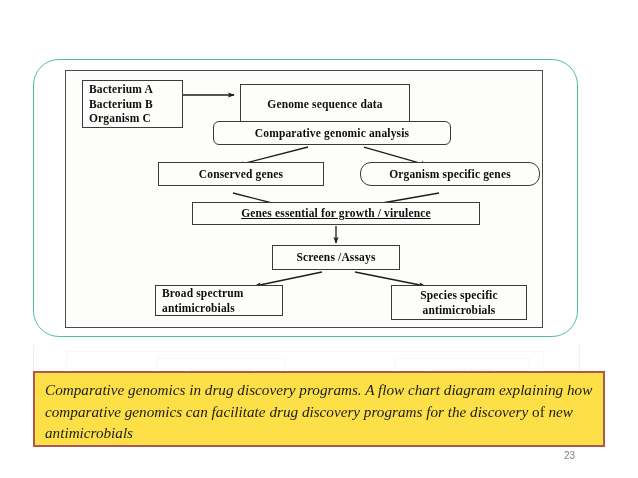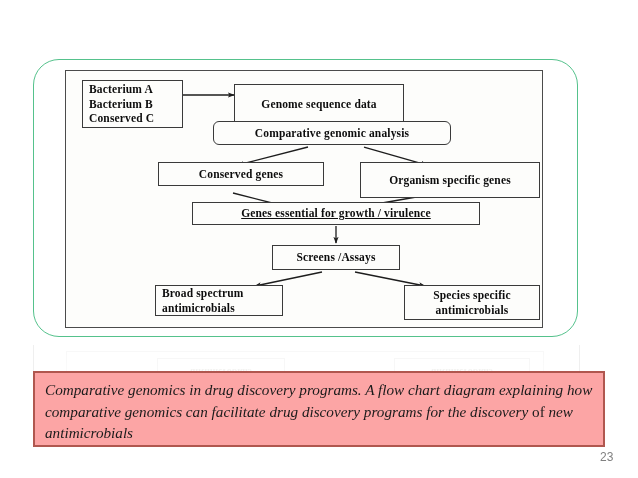--- a/index.html
+++ b/index.html
@@ -127,42 +127,42 @@
     pointer-events: none;
   }
 
   
   #caption-box {
     position: absolute;
     left: 33px;
     top: 371px;
     width: 572px;
     height: 76px;
-    background: #fca5a5;
+    background: #fde047;
     border: 2px solid #b0574f;
     box-sizing: border-box;
     padding: 6px 10px 0 10px;
   }
   #caption-text {
     font-family: "Liberation Serif", serif;
     font-style: italic;
     font-size: 15.2px;
     line-height: 21.5px;
     color: #1b1b1b;
     margin: 0;
   }
   #caption-text .upright { font-style: normal; }
 
   
   #slide-number {
     position: absolute;
-    left: 600px;
+    left: 564px;
     top: 450px;
     font-family: "Liberation Sans", sans-serif;
-    font-size: 12px;
+    font-size: 10px;
     color: #808080;
   }
 </style>
 </head>
 <body>
 
 <div id="slide">
 
   <div id="reflection">
     <div class="refl-inner">
@@ -202,38 +202,38 @@
       <path d="M271,156 L271,173"></path>
 
       <path d="M257,202 L190,216"></path>
 
       <path d="M290,202 L360,216"></path>
     </g>
   </svg>
 
   <div class="node left-align" style="left:82px; top:80px; width:101px; height:48px;">Bacterium A
 Bacterium B
-Conserved C</div>
-
-  <div class="node" style="left:234px; top:84px; width:170px; height:40px;">Genome sequence data</div>
+Organism C</div>
+
+  <div class="node" style="left:240px; top:84px; width:170px; height:40px;">Genome sequence data</div>
 
   <div class="node" style="left:213px; top:121px; width:238px; height:24px;border-radius:6px;">Comparative genomic analysis</div>
 
   <div class="node" style="left:158px; top:162px; width:166px; height:24px;">Conserved genes</div>
 
-  <div class="node" style="left:360px; top:162px; width:180px; height:36px;">Organism specific genes</div>
+  <div class="node" style="left:360px; top:162px; width:180px; height:24px;border-radius:11px;">Organism specific genes</div>
 
   <div class="node" style="left:192px; top:202px; width:288px; height:23px;text-decoration:underline;">Genes essential for growth / virulence</div>
 
   <div class="node" style="left:272px; top:245px; width:128px; height:25px;">Screens /Assays</div>
 
   <div class="node left-align" style="left:155px; top:285px; width:128px; height:31px;">Broad spectrum
 antimicrobials</div>
 
-  <div class="node" style="left:404px; top:285px; width:136px; height:35px;">Species specific
+  <div class="node" style="left:391px; top:285px; width:136px; height:35px;">Species specific
 antimicrobials</div>
 
   <div id="caption-box">
     <p id="caption-text"><span>Comparative genomics in drug discovery programs. A flow chart</span>
       <span>diagram explaining how comparative genomics can facilitate drug</span>
       <span>discovery programs for the discovery </span><span class="upright">of </span><span>new antimicrobials</span></p>
   </div>
 
   <div id="slide-number">23</div>
 

